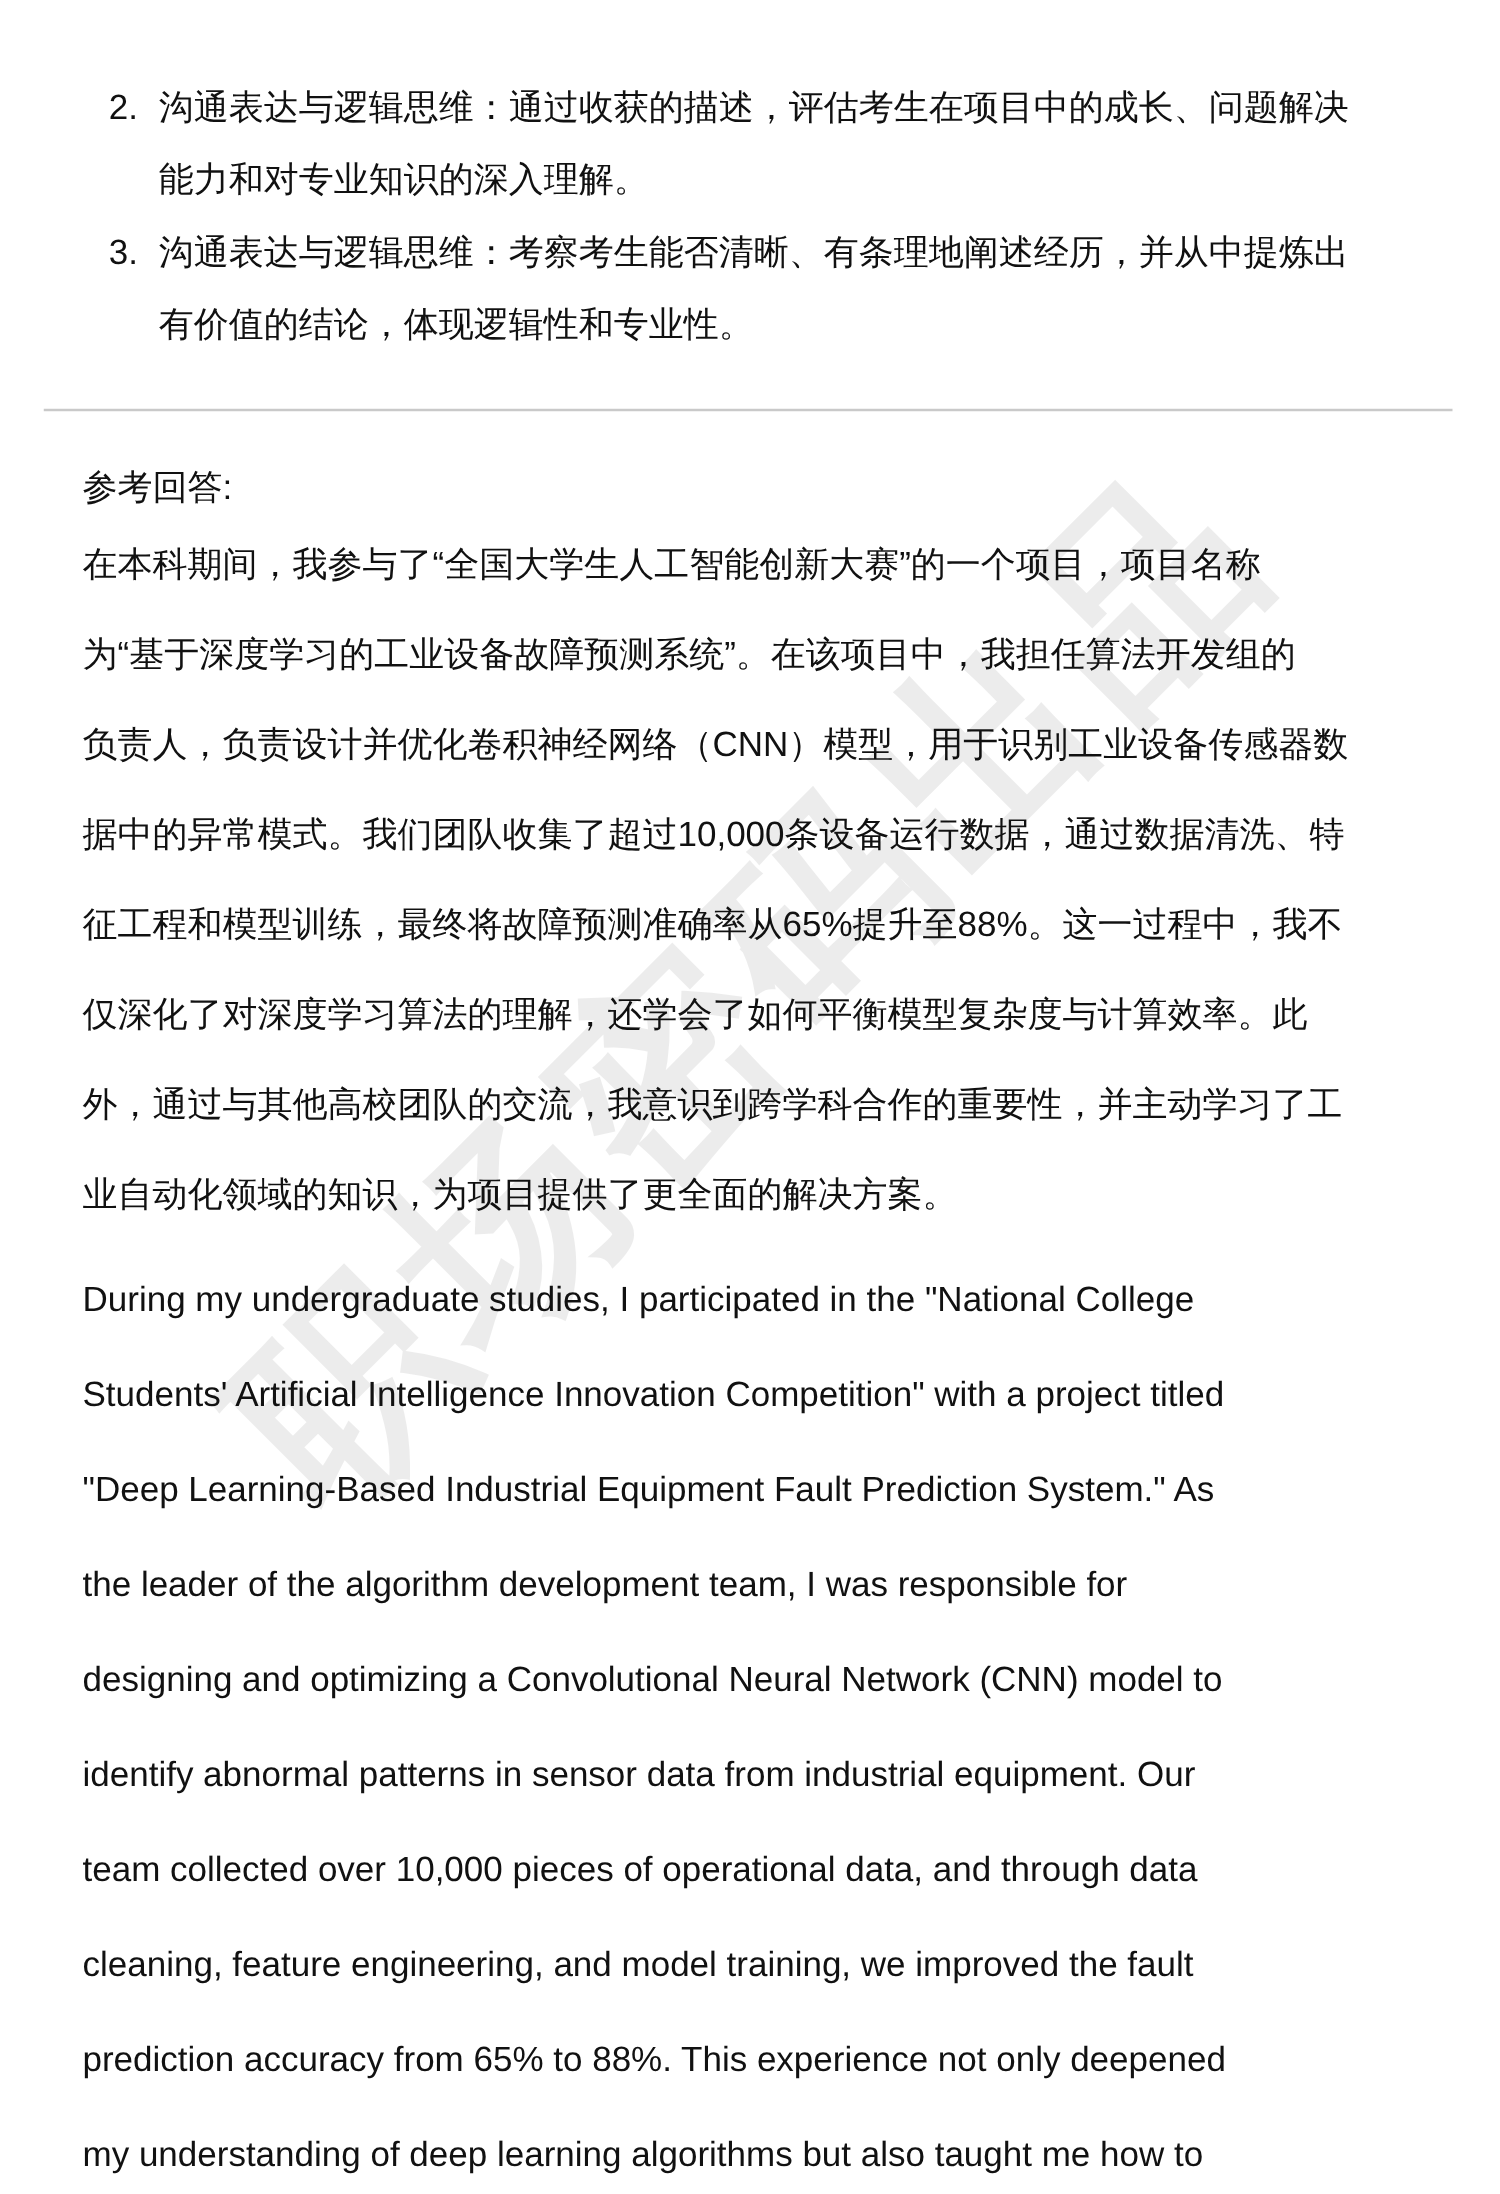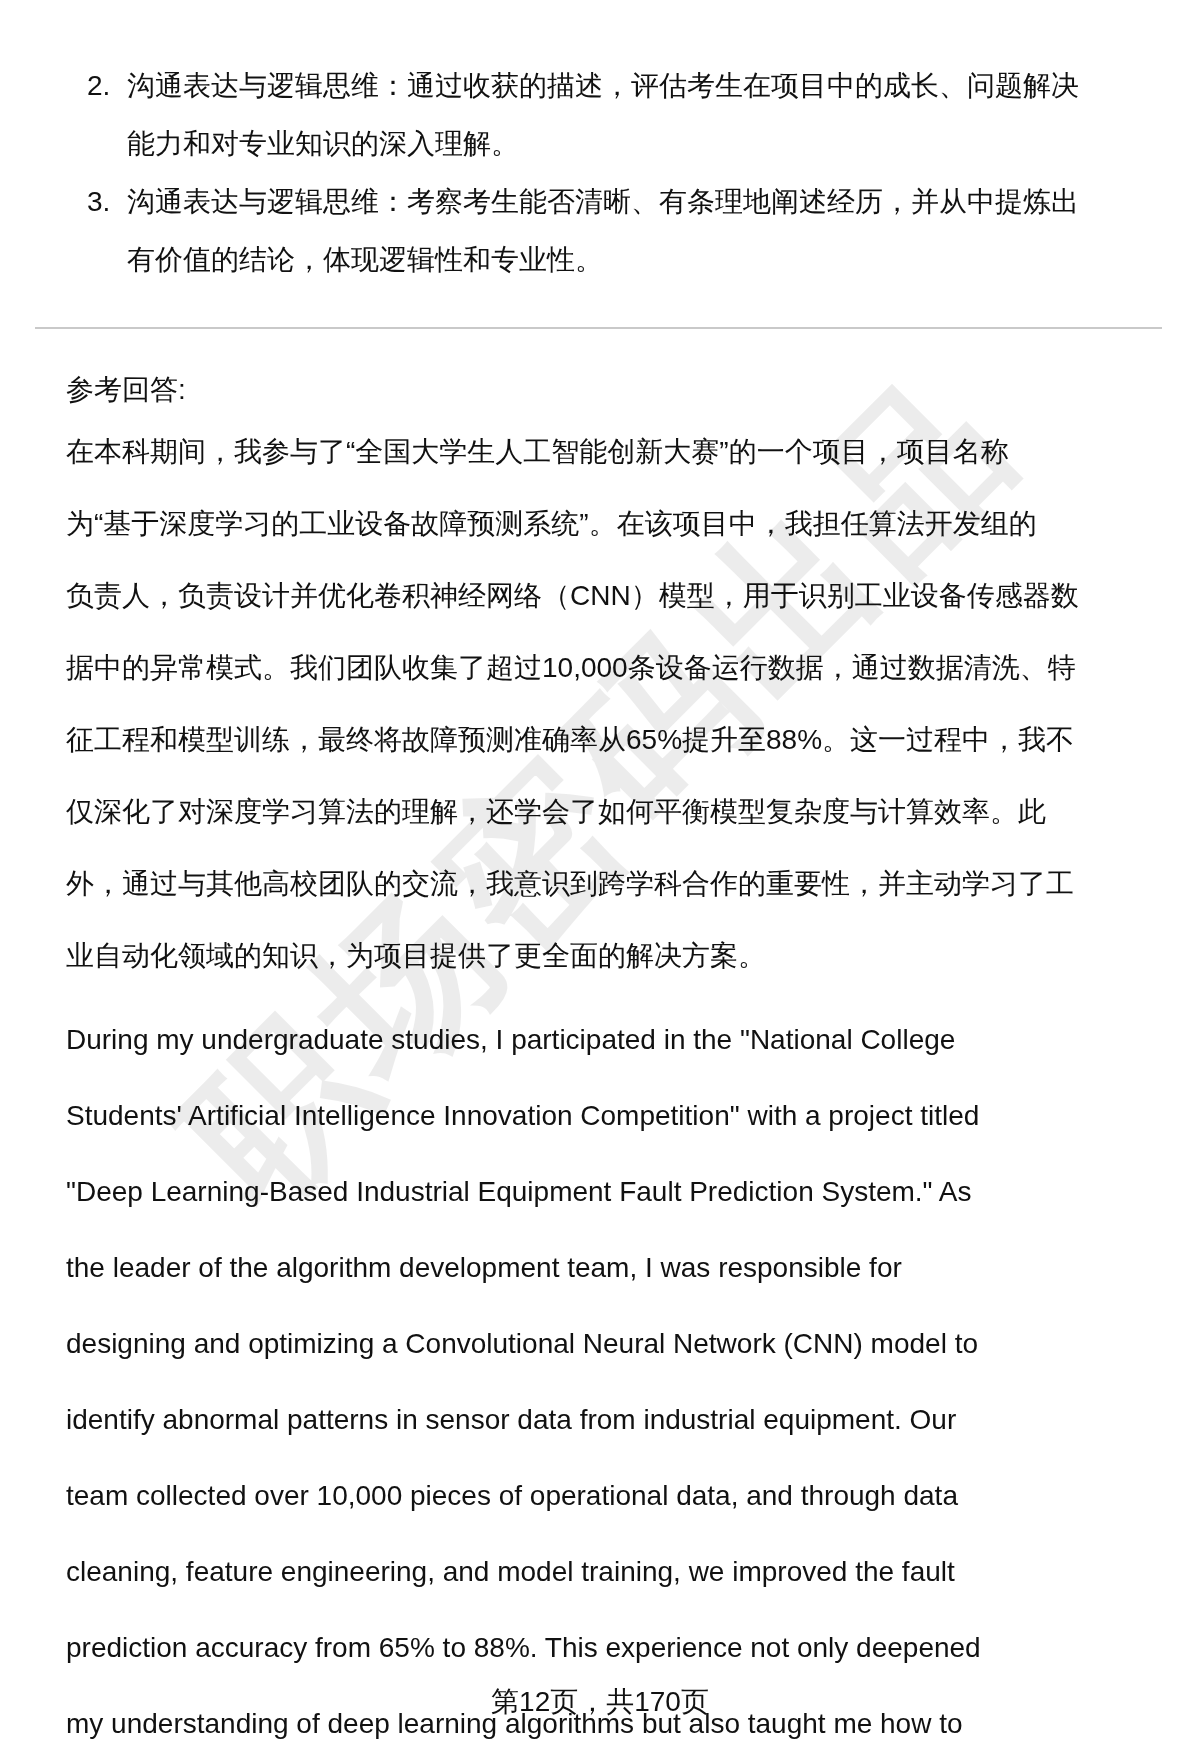--- a/index.html
+++ b/index.html
@@ -122,15 +122,14 @@
 the leader of the algorithm development team, I was responsible for
 designing and optimizing a Convolutional Neural Network (CNN) model to
 identify abnormal patterns in sensor data from industrial equipment. Our
 team collected over 10,000 pieces of operational data, and through data
 cleaning, feature engineering, and model training, we improved the fault
 prediction accuracy from 65% to 88%. This experience not only deepened
 my understanding of deep learning algorithms but also taught me how to</div>
 
   </div>
 
-  <div class="footer">第12页，共170页</div>
 
 </div>
 
 </body></html>

